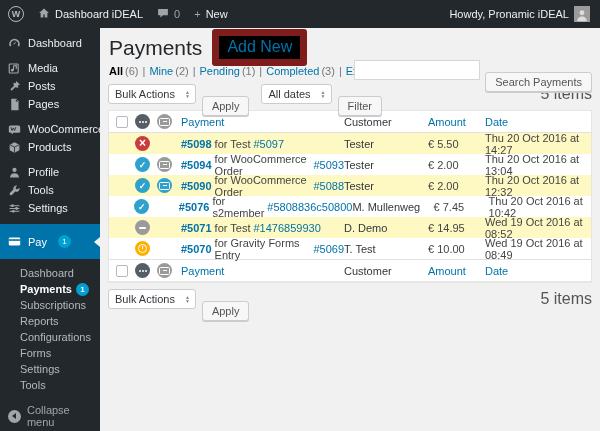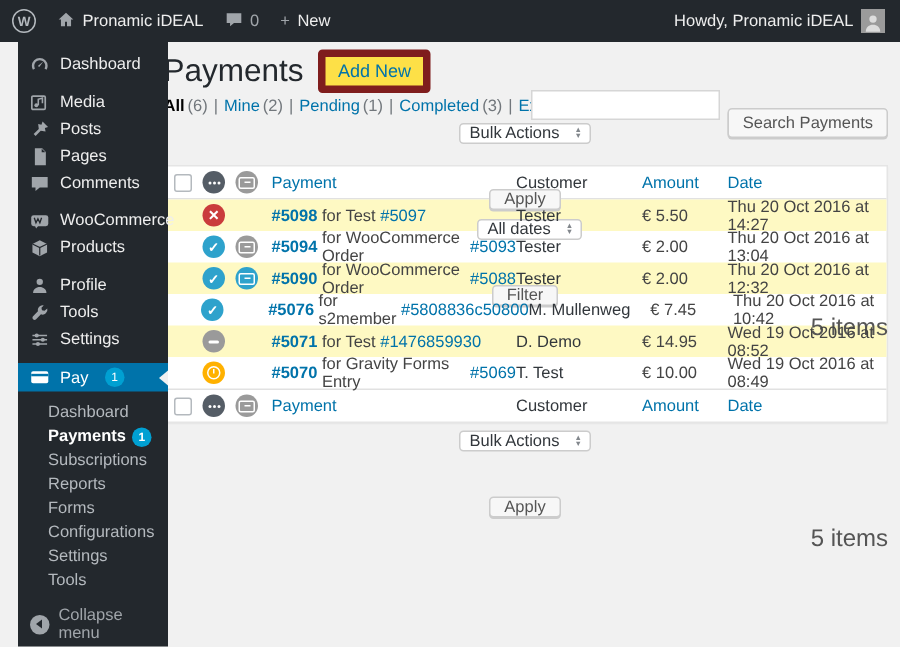--- a/index.html
+++ b/index.html
@@ -13,27 +13,27 @@
   .admin-bar { position:absolute; top:0; left:0; width:600px; height:28px;
     background:#23282d; color:#eee; display:flex; align-items:center;
     font-size:11px; z-index:40; padding:0 10px 0 8px; gap:14px; }
   .ab-item { display:flex; align-items:center; gap:5px; color:#eee; cursor:default; }
   .ab-muted { color:#a0a5aa; }
   .wp-logo-circle { width:16px; height:16px; border:1.5px solid #b4b9be; border-radius:50%;
     display:flex; align-items:center; justify-content:center; font-size:9px; color:#b4b9be; font-weight:bold; }
   .ab-right { margin-left:auto; display:flex; align-items:flex-end; gap:6px; }
   .avatar { width:16px; height:16px; background:#9b9b9b; display:flex; align-items:flex-end; justify-content:center; overflow:hidden; }
   
-  .sidebar { position:absolute; top:28px; left:12px; width:100px; bottom:0;
+  .sidebar { position:absolute; top:28px; left:0; width:100px; bottom:0;
     background:#23282d; font-size:11px; z-index:30; padding-top:6px; }
   .menu-item { height:18px; display:flex; align-items:center; gap:7px;
     padding-left:8px; color:#eee; cursor:default; }
   .menu-sep { height:7px; }
   .menu-item .micon { width:13px; height:13px; display:flex; align-items:center; justify-content:center; flex:0 0 13px; }
-  .menu-item.current { background:#0073aa; color:#fff; height:19px; position:relative; }
+  .menu-item.current { background:#0073aa; color:#fff; height:35px; position:relative; }
   .menu-item.current::after { content:""; position:absolute; right:0; top:50%;
     margin-top:-5px; border:5px solid transparent; border-right:6px solid #f1f1f1; }
   .count-badge { min-width:13px; height:13px; padding:0 3px; border-radius:8px; background:#00a0d2;
     color:#fff; font-size:8px; display:inline-flex; align-items:center; justify-content:center; margin-left:4px; }
   .submenu { padding:6px 0 4px 0; }
   .submenu-item { height:16px; display:flex; align-items:center; padding-left:20px;
     color:#b4b9be; cursor:default; }
   .submenu-item.current { color:#fff; font-weight:bold; }
   .collapse { position:absolute; bottom:6px; left:0; height:18px; display:flex;
     align-items:center; gap:6px; padding-left:8px; color:#a0a5aa; width:100%; }
@@ -41,32 +41,32 @@
     display:flex; align-items:center; justify-content:center; }
   .collapse-circle::after { content:""; border:3px solid transparent; border-right:4px solid #23282d; margin-left:-3px; }
   
   .content { position:absolute; left:100px; top:28px; right:0; bottom:0; }
   .screen-options { position:absolute; top:0; right:8px; background:#fff;
     border:1px solid #ddd; border-top:none; border-radius:0 0 3px 3px;
     padding:2px 8px 3px; font-size:11px; color:#555; display:flex; align-items:center; gap:5px; z-index:20; }
   .so-arrow { font-size:7px; color:#777; }
   .title-row { padding:7px 0 0 9px; display:flex; align-items:center; height:31px; }
   .page-title { font-size:21px; font-weight:400; color:#23282d; line-height:23px; }
-  .add-new { margin-left:10px; font-size:12px; color:#0073aa; background:#fde047;
-    border:5px solid #7f1d1d; border-radius:3px; padding:2px 8px 3px; cursor:pointer; }
+  .add-new { margin-left:10px; font-size:16px; color:#0073aa; background:#000000;
+    border:7px solid #7f1d1d; border-radius:3px; padding:2px 8px 3px; cursor:pointer; }
   .filters { margin:5px 0 0 9px; font-size:11px; display:flex; align-items:center; gap:4px; height:13px; }
   .filter { color:#0073aa; text-decoration:none; cursor:pointer; }
   .filter .f-count { color:#72777c; margin-left:2px; }
   .filter.current .f-label { color:#000; font-weight:bold; }
   .sep { color:#72777c; }
   .search-box { position:absolute; top:20px; right:8px; display:flex; gap:5px; align-items:center; z-index:10; }
   .search-box input { width:126px; height:20px; border:1px solid #d6d6d6; background:#fff; font-size:11px; padding:0 4px; }
   .wpbtn { background:#f7f7f7; border:1px solid #ccc; border-radius:3px; height:20px;
     padding:0 9px; font-size:11px; color:#555; box-shadow:0 1px 0 #ccc; cursor:pointer; display:inline-flex; align-items:center;margin-top:24px; }
-  .tablenav { margin:5px 8px 0 8px; display:flex; align-items:center; gap:6px; height:24px;flex-direction:column; }
+  .tablenav { margin:5px 8px 0 8px; display:flex; align-items:center; gap:6px; height:24px; }
   .tablenav.bottom { margin-top:5px; }
   .wpselect { display:inline-flex; align-items:center; background:#fff; border:1px solid #ccc;
     border-radius:3px; height:20px; padding:0 5px 0 6px; font-size:11px; color:#32373c; cursor:pointer; }
   .sel-arrows { display:flex; flex-direction:column; margin-left:10px; line-height:4px; font-size:5px; color:#82878c; }
   .items-count { margin-left:auto; font-size:16px; color:#555; }
   
   .list-table { margin:4px 8px 0 8px; background:#fff; border:1px solid #e5e5e5;
     box-shadow:0 1px 1px rgba(0,0,0,.04); font-size:11px; }
   .trow { display:flex; align-items:center; height:21px; }
   .trow.thead { height:22px; border-bottom:1px solid #e1e1e1; }
@@ -111,21 +111,21 @@
 <div class="admin-bar">
   <span class="ab-item">
     <span class="wp-logo-circle">W</span>
   </span>
   <span class="ab-item">
     <span class="micon">
       <svg viewBox="0 0 16 16" width="12" height="12">
           <path fill="#a0a5aa" d="M8 2 1.5 8h2v6h3.6v-4h1.8v4h3.6V8h2z"></path>
         </svg>
     </span>
-    <span>Pronamic iDEAL</span>
+    <span>Dashboard iDEAL</span>
   </span>
   <span class="ab-item">
     <span class="micon">
       <svg viewBox="0 0 16 16" width="12" height="12">
           <path fill="#a0a5aa" d="M1.5 2.5h13v8.5H8l-3.5 3v-3h-3z"></path>
         </svg>
     </span>
     <span class="ab-muted">0</span>
   </span>
   <span class="ab-item">
@@ -178,28 +178,20 @@
   </div>
   <div class="menu-item">
     <span class="micon">
       <svg viewBox="0 0 16 16" width="13" height="13">
           <path fill="#a0a5aa" d="M4 1h6l3 3v11H4z"></path>
           <path fill="#23282d" d="M9.6 1.4v3h3z"></path>
         </svg>
     </span>
     <span>Pages</span>
   </div>
-  <div class="menu-item">
-    <span class="micon">
-      <svg viewBox="0 0 16 16" width="13" height="13">
-          <path fill="#a0a5aa" d="M1.5 2.5h13v8.5H8l-3.5 3v-3h-3z"></path>
-        </svg>
-    </span>
-    <span>Comments</span>
-  </div>
   <div class="menu-sep"></div>
 
   <div class="menu-item">
     <span class="micon">
       <svg viewBox="0 0 16 16" width="13" height="13">
           <rect x="1" y="3" width="14" height="9" rx="2" fill="#a0a5aa"></rect>
           <path d="M3.5 5.2l1.4 4 1.6-3.2 1.6 3.2 1.4-4" stroke="#23282d" stroke-width="1.1" fill="none"></path>
           <path fill="#a0a5aa" d="M4 11.5h3l-2 2.5z"></path>
         </svg>
     </span>
@@ -265,24 +257,24 @@
         <span>Payments</span>
         <span class="count-badge">1</span>
       </div>
     <div class="submenu-item">
         <span>Subscriptions</span>
       </div>
     <div class="submenu-item">
         <span>Reports</span>
       </div>
     <div class="submenu-item">
+        <span>Configurations</span>
+      </div>
+    <div class="submenu-item">
         <span>Forms</span>
-      </div>
-    <div class="submenu-item">
-        <span>Configurations</span>
       </div>
     <div class="submenu-item">
         <span>Settings</span>
       </div>
     <div class="submenu-item">
         <span>Tools</span>
       </div>
   </div>
   <div class="collapse">
     <span class="collapse-circle"></span>

